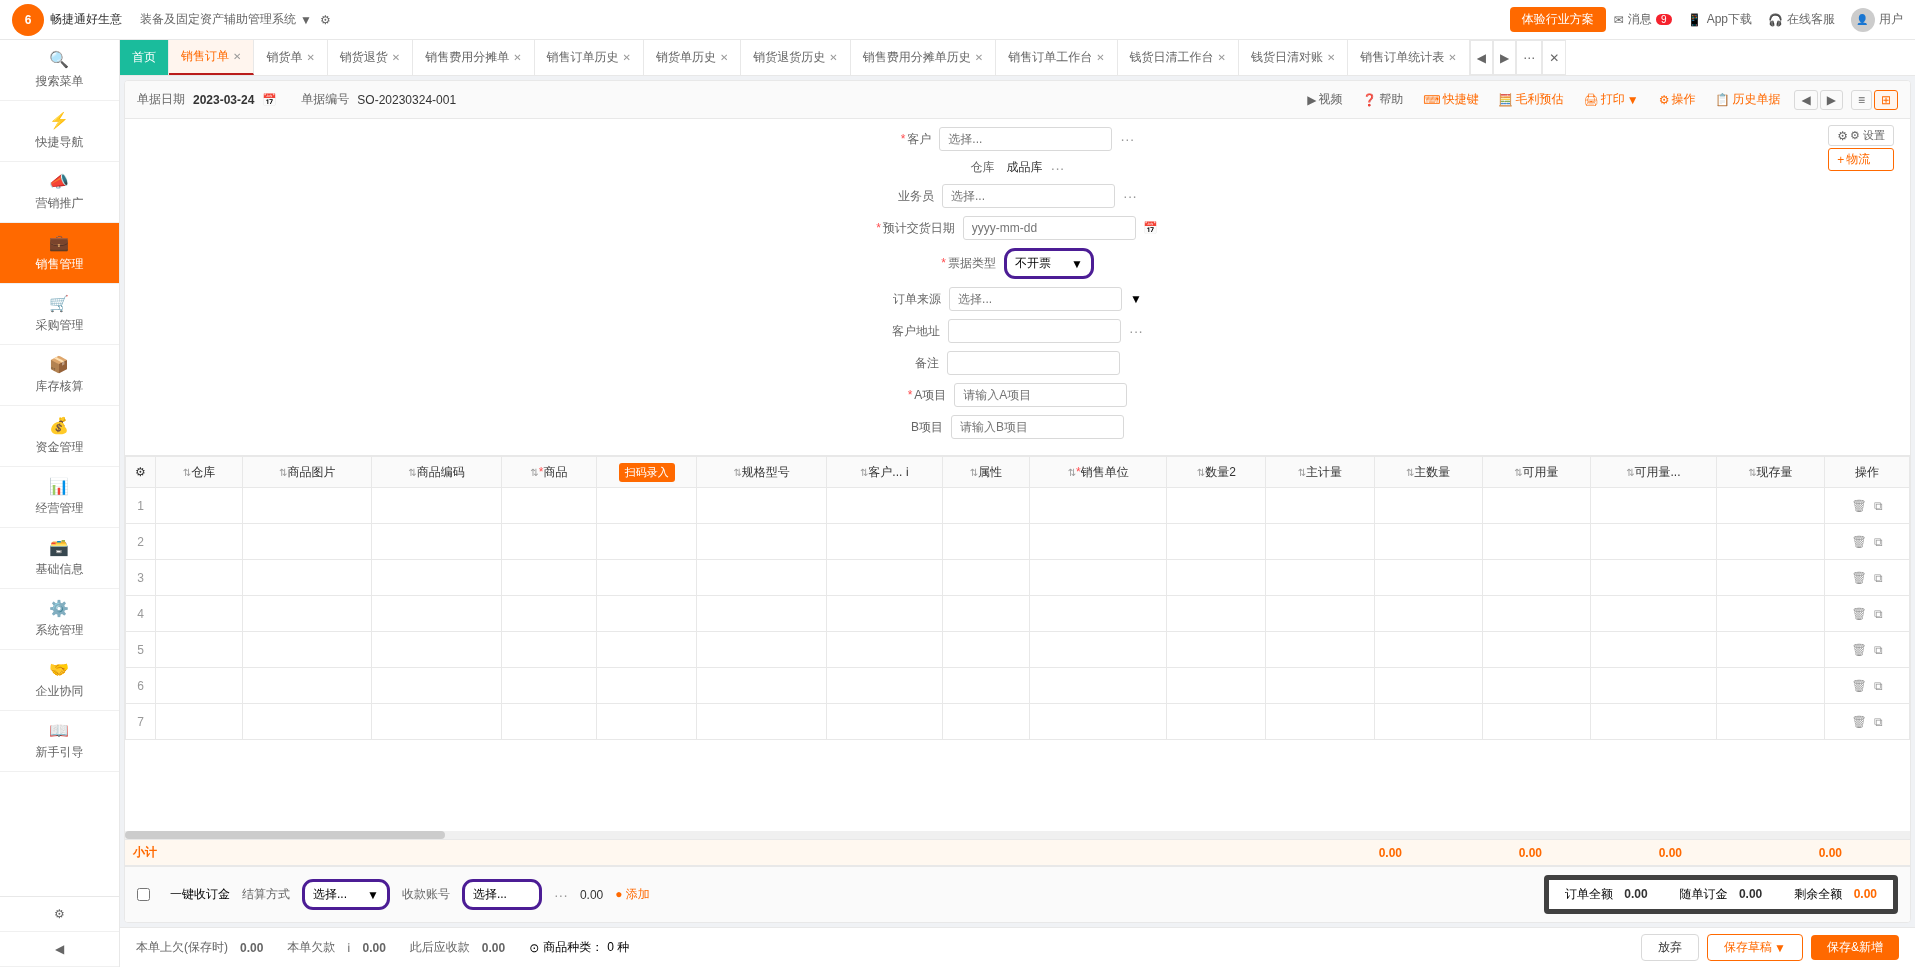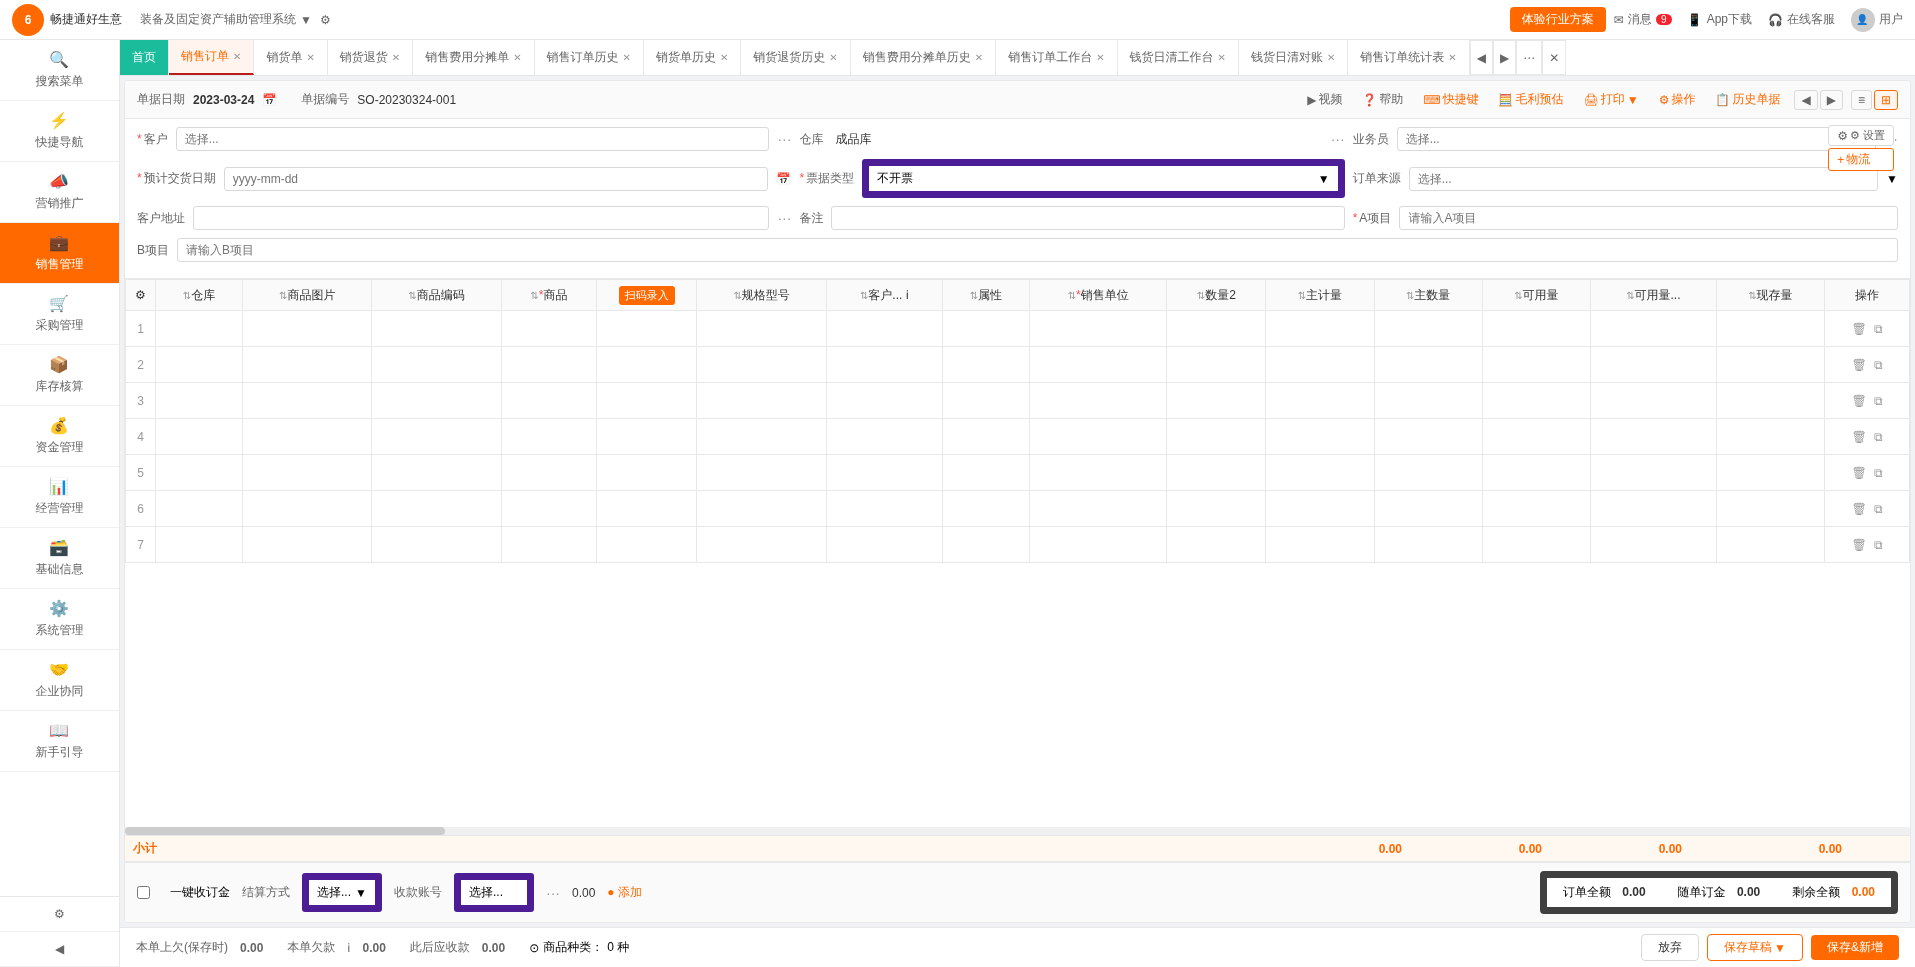--- a/index.html
+++ b/index.html
@@ -194,20 +194,21 @@
     
     .form-fields {
       padding: 8px 12px;
       border-bottom: 1px solid #e8e8e8;
     }
     .form-row {
       display: flex;
       align-items: center;
       gap: 8px;
       margin-bottom: 8px;
+      flex-direction: column;
     }
     .form-field {
       display: flex;
       align-items: center;
       flex: 1;
       gap: 8px;
     }
     .field-label {
       color: #666;
       white-space: nowrap;
@@ -222,29 +223,29 @@
       flex: 1;
       border: 1px solid #d9d9d9;
       border-radius: 3px;
       padding: 4px 8px;
       font-size: 12px;
       color: #333;
       background: #fff;
       min-width: 80px;
     }
     .field-select {
-      border: 7px solid #4c1d95;
-      border-radius: 3px;
+      border: 3px solid #4c1d95;
+      border-radius: 11px;
       padding: 4px 8px;
       font-size: 12px;
       background: #fff;
       cursor: pointer;
       display: flex;
       align-items: center;
-      gap: 4px;
+      gap: 20px;
     }
     .dots-btn { color: #999; cursor: pointer; font-size: 14px; }
 
     
     .detail-tabs {
       display: flex;
       border-bottom: 1px solid #e8e8e8;
       padding: 0 12px;
       background: #fff;
     }
@@ -901,21 +902,21 @@
           <span>▼</span>
         </div>
         <span class="field-label">收款账号</span>
         <div class="field-select" style="min-width:80px;">
           <span>选择...</span>
         </div>
         <span class="dots-btn">···</span>
         <span style="color:#333;">0.00</span>
         <button class="btn-add">● 添加</button>
 
-        <div style="margin-left:auto;border:7px solid #404040;border-radius:4px;padding:6px 16px;background:#fff;font-size:12px;">
+        <div style="margin-left:auto;border:5px solid #404040;border-radius:4px;padding:6px 16px;background:#fff;font-size:12px;">
           <div style="display:flex;gap:32px;">
             <div>
               <span>订单全额</span>
               <span style="font-weight:bold;color:#333;margin-left:8px;">0.00</span>
             </div>
             <div>
               <span>随单订金</span>
               <span style="font-weight:bold;color:#333;margin-left:8px;">0.00</span>
             </div>
             <div>

